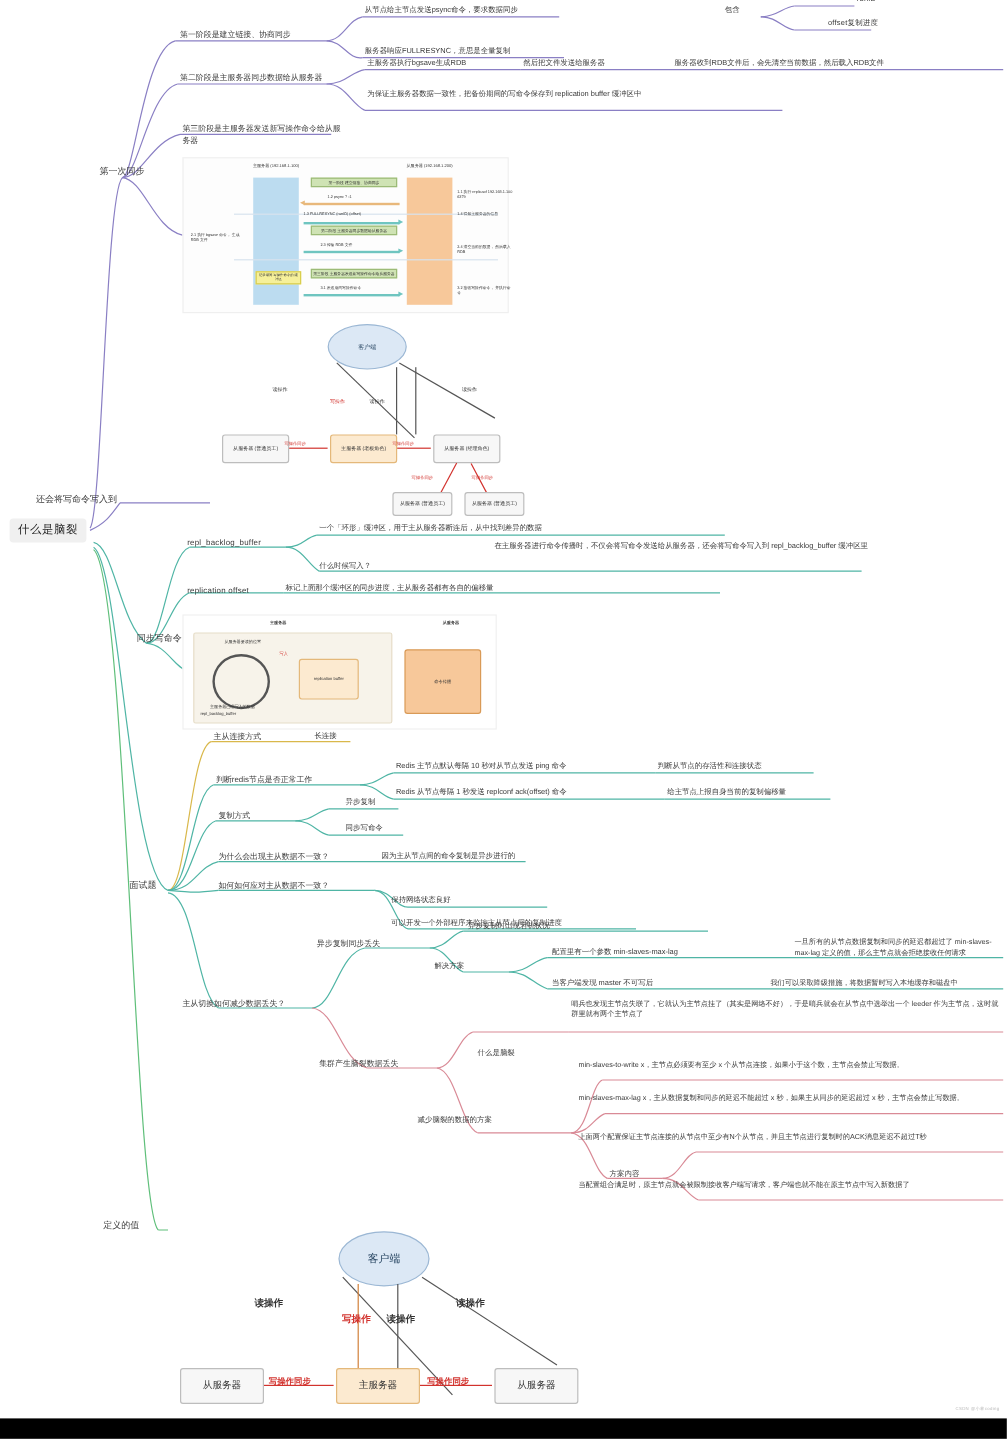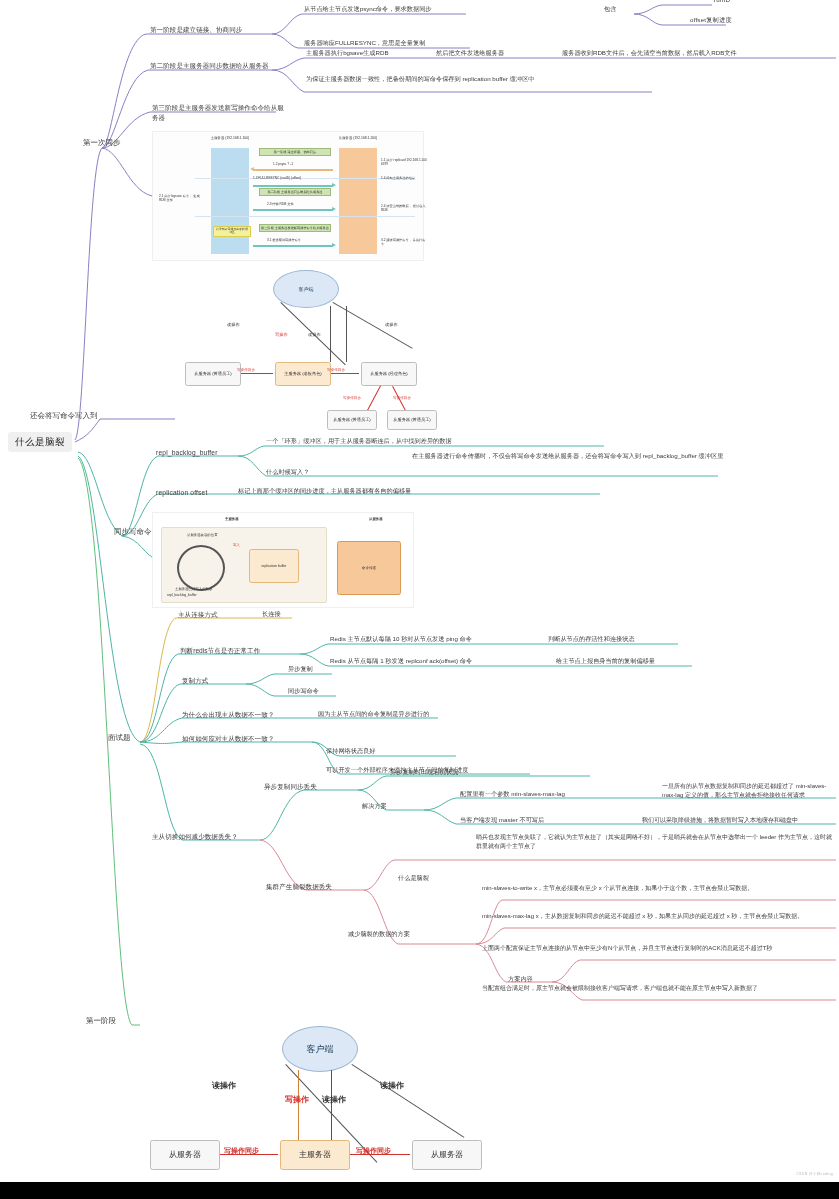--- a/index.html
+++ b/index.html
@@ -370,21 +370,21 @@
   <div class="node l3" style="left:398px;top:874px;">什么是脑裂</div>
   <div class="node l4" style="left:476px;top:833px;width:360px;">哨兵也发现主节点失联了，它就认为主节点挂了（其实是网络不好），于是哨兵就会在从节点中选举出一个 leeder 作为主节点，这时就群里就有两个主节点了</div>
 
   <div class="node l3" style="left:348px;top:930px;width:118px;">减少脑裂的数据的方案</div>
   <div class="node l4" style="left:482px;top:884px;width:354px;">min-slaves-to-write x，主节点必须要有至少 x 个从节点连接，如果小于这个数，主节点会禁止写数据。</div>
   <div class="node l4" style="left:482px;top:912px;width:354px;">min-slaves-max-lag x，主从数据复制和同步的延迟不能超过 x 秒，如果主从同步的延迟超过 x 秒，主节点会禁止写数据。</div>
   <div class="node l3" style="left:508px;top:975px;">方案内容</div>
   <div class="node l4" style="left:482px;top:944px;width:354px;">上面两个配置保证主节点连接的从节点中至少有N个从节点，并且主节点进行复制时的ACK消息延迟不超过T秒</div>
   <div class="node l4" style="left:482px;top:984px;width:354px;">当配置组合满足时，原主节点就会被限制接收客户端写请求，客户端也就不能在原主节点中写入新数据了</div>
 
-  <div class="node l1" style="left:86px;top:1016px;">第一阶段</div>
+  <div class="node l1" style="left:86px;top:1016px;">定义的值</div>
 
   <div class="fig" id="fig-big">
     <div class="ell" style="left:142px;top:4px;width:74px;height:44px;">客户端</div>
 
     <div class="ln" style="left:146px;top:42px;width:134px;transform:rotate(47deg);border-top-width:1.4px;"></div>
     <div class="ln" style="left:159px;top:48px;width:90px;transform:rotate(90deg);border-top-color:#d2813a;border-top-width:1.4px;"></div>
     <div class="ln" style="left:192px;top:48px;width:90px;transform:rotate(90deg);border-top-width:1.4px;"></div>
     <div class="ln" style="left:212px;top:42px;width:134px;transform:rotate(33deg);border-top-width:1.4px;"></div>
 
     <div class="elbl" style="left:72px;top:58px;">读操作</div>

